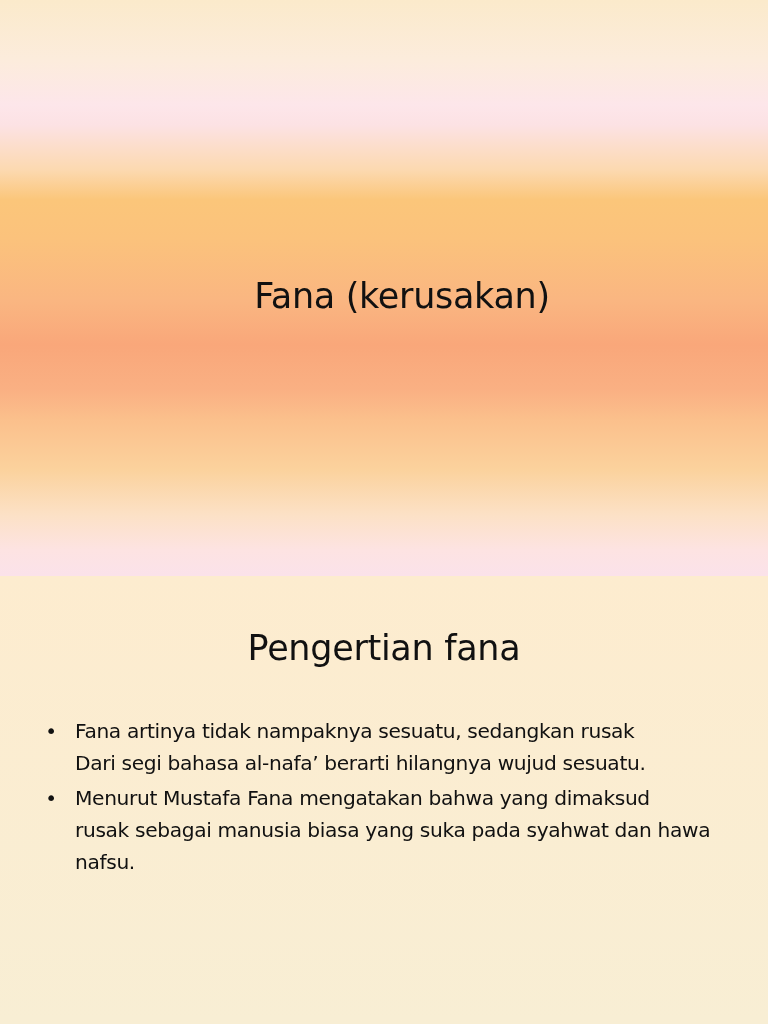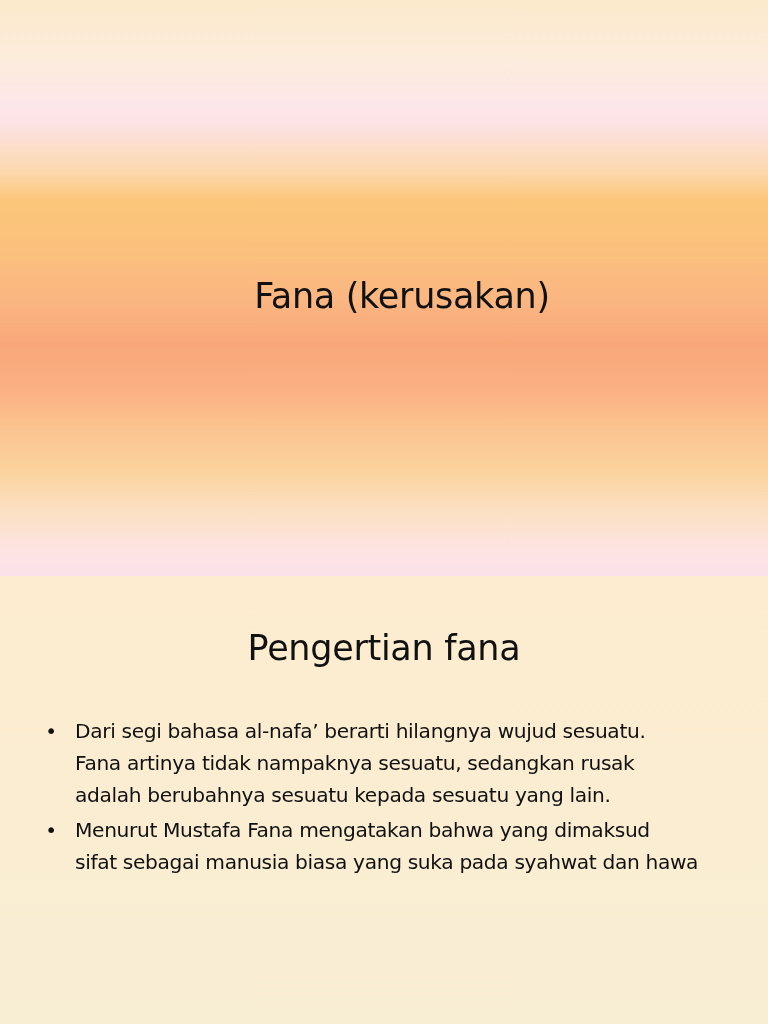--- a/index.html
+++ b/index.html
@@ -101,23 +101,23 @@
 
 <div class="slide slide-1">
   <h1 class="slide-1-title">Fana (kerusakan)</h1>
 </div>
 
 <div class="slide slide-2">
   <h2 class="slide-2-title">Pengertian fana</h2>
   <ul class="bullets">
     <li class="bullet-item">
       <span class="bullet-dot">•</span>
+      <span class="line">Fana artinya tidak nampaknya sesuatu, sedangkan rusak</span>
       <span class="line">Dari segi bahasa al-nafa’ berarti hilangnya wujud sesuatu.</span>
-      <span class="line">Fana artinya tidak nampaknya sesuatu, sedangkan rusak</span>
-      <span class="line">adalah berubahnya sesuatu kepada sesuatu yang lain.</span>
     </li>
     <li class="bullet-item">
       <span class="bullet-dot">•</span>
       <span class="line">Menurut  Mustafa Fana mengatakan bahwa yang dimaksud</span>
-      <span class="line">sifat sebagai manusia biasa yang suka pada syahwat dan hawa</span>
+      <span class="line">rusak sebagai manusia biasa yang suka pada syahwat dan hawa</span>
+      <span class="line">nafsu.</span>
     </li>
   </ul>
 </div>
 
 </body></html>

